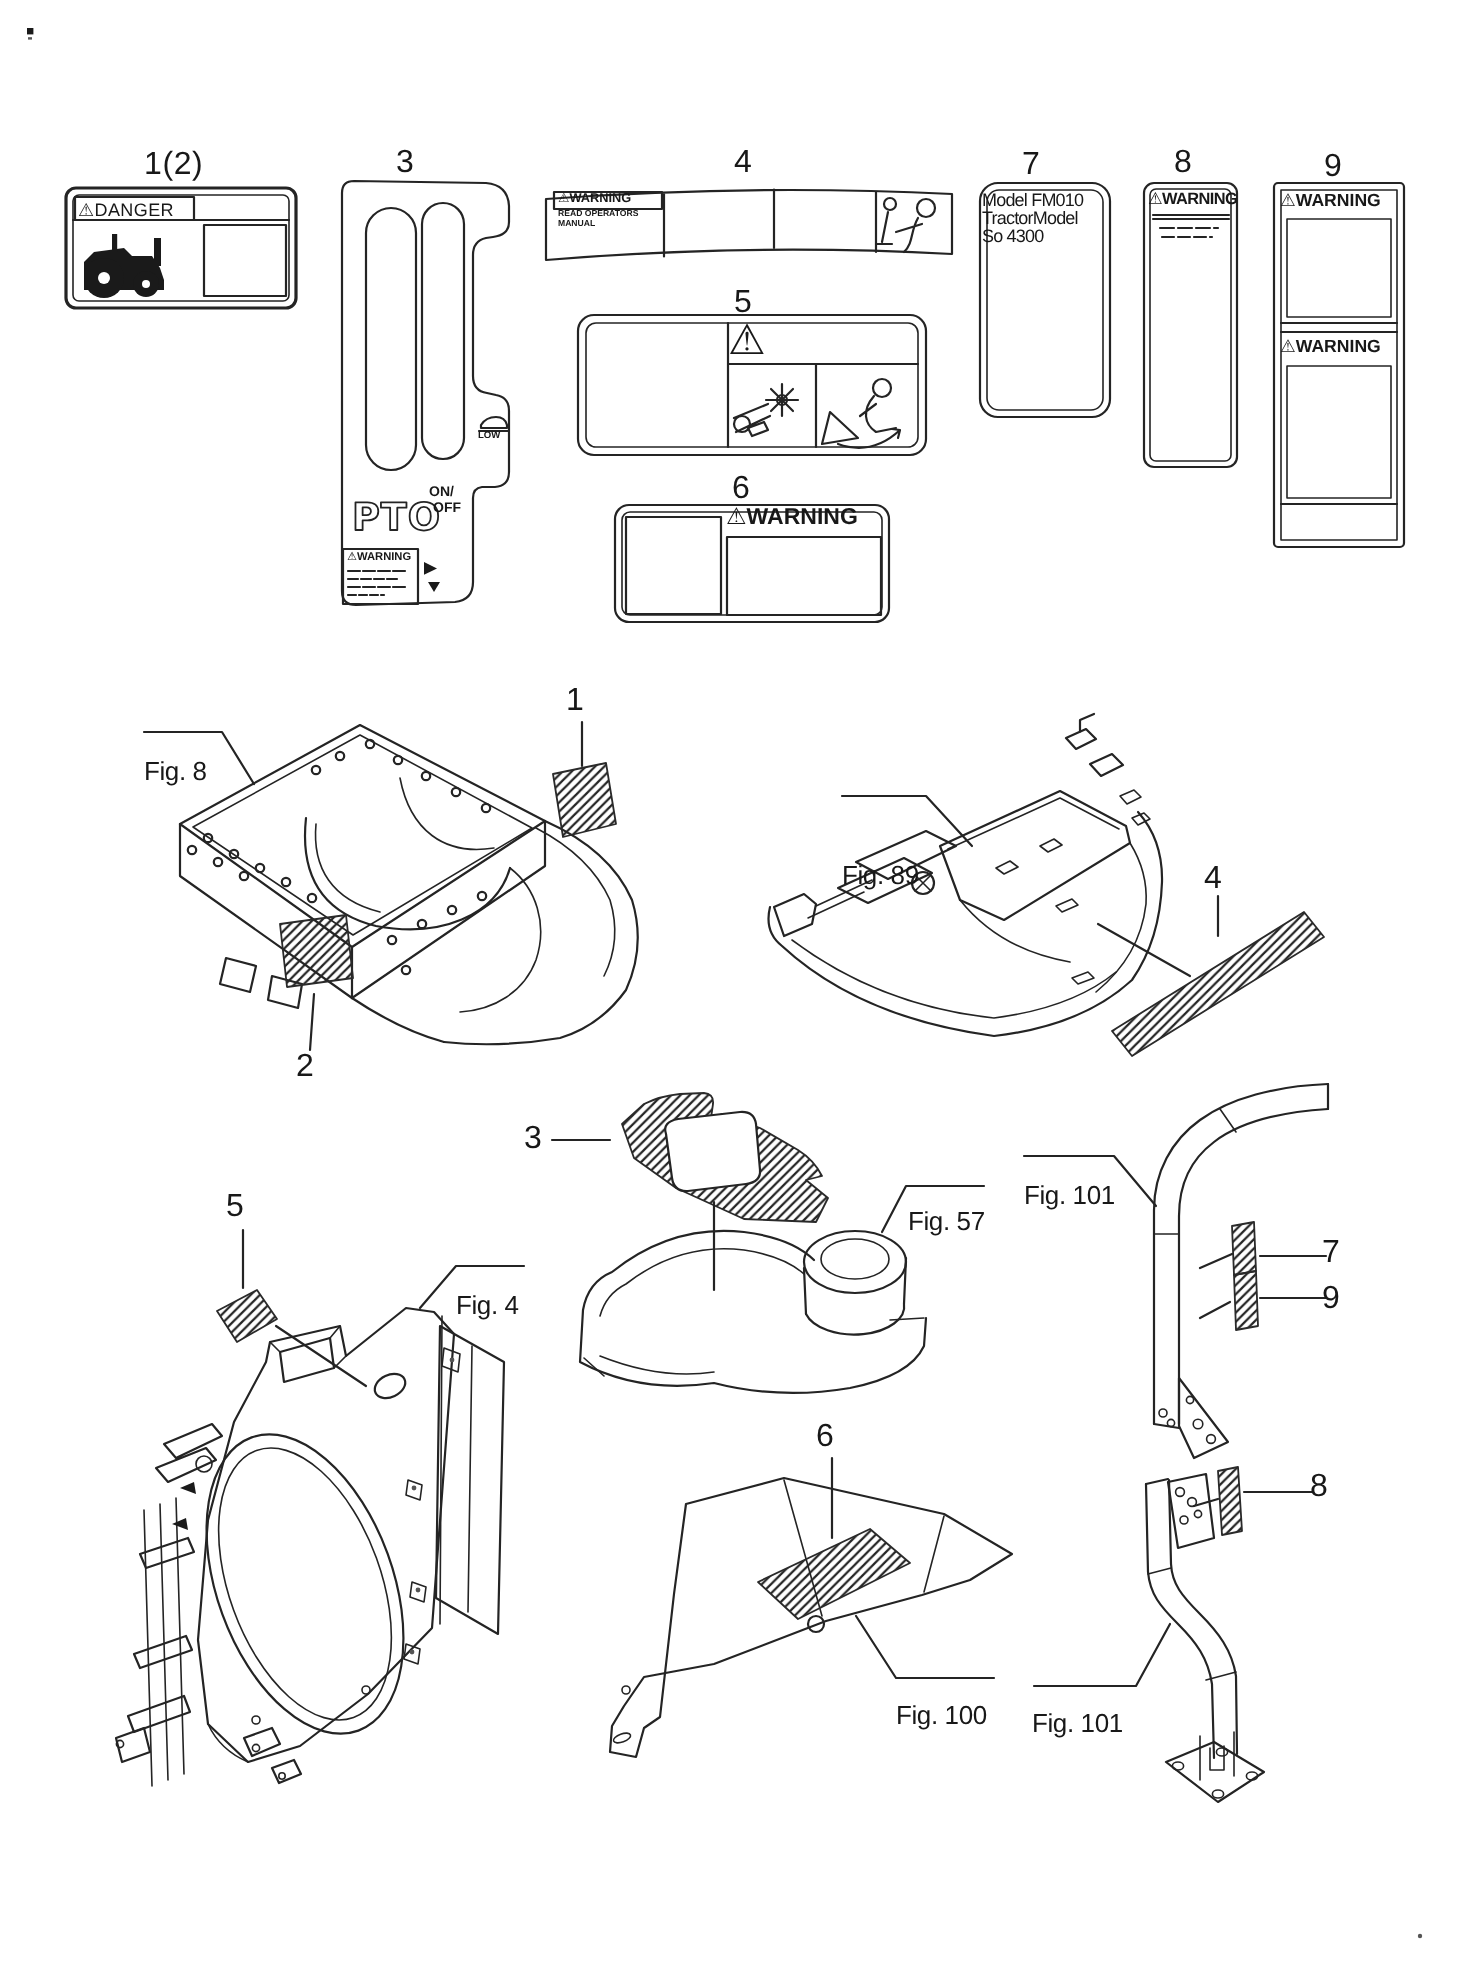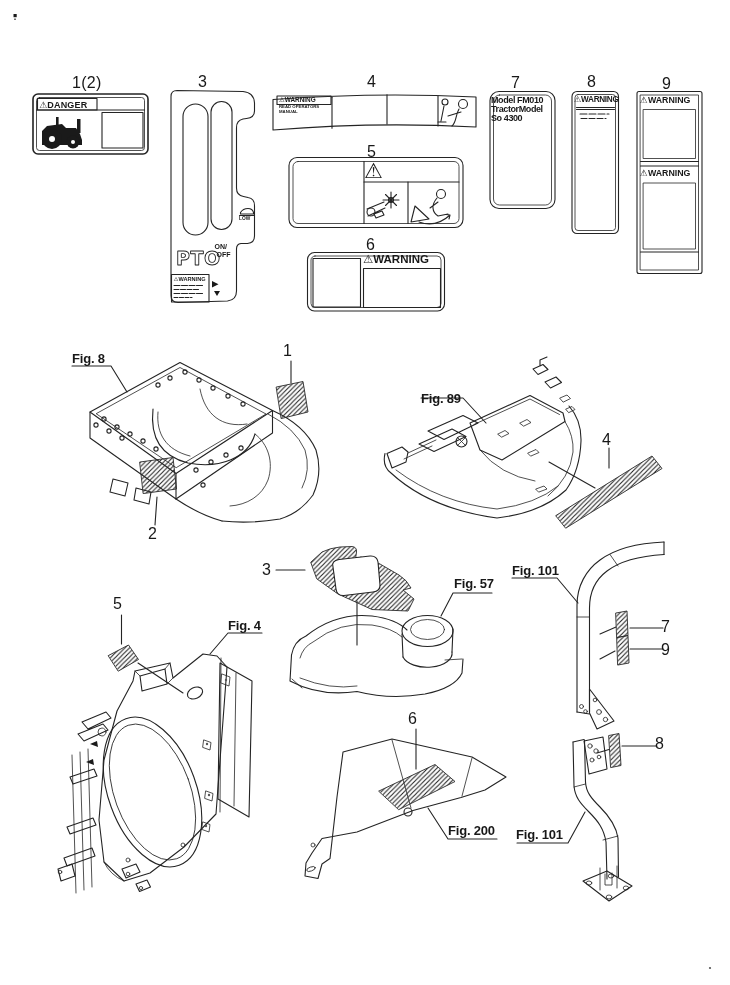--- a/index.html
+++ b/index.html
@@ -11,21 +11,21 @@
   .art .bold{stroke-width:1.6;}
   .art .thin{stroke-width:0.8;}
   .art .hatch{fill:url(#h1);stroke:#2a2a2a;stroke-width:0.9;}
   .art .wfill{fill:#1a1a1a;stroke:none;}
   .art .whub{fill:#ffffff;stroke:none;}
   .art .white{fill:#ffffff;}
   .art .dot{fill:#555;stroke:none;}
   .art text{stroke-linejoin:round;font-family:"DejaVu Sans","Liberation Sans",sans-serif;}
   .t{position:absolute;color:#181818;line-height:1;white-space:nowrap;}
   .num{font-size:16px;font-weight:500;letter-spacing:.3px;}
-  .fig{font-size:13px;font-weight:700;letter-spacing:-.2px;}
+  .fig{font-size:13px;font-weight:400;letter-spacing:-.2px;margin-top:27px;}
   .ctr{text-align:left;}
 </style>
 </head>
 <body>
 
 <div class="page">
 
 <svg class="art" width="730" height="985" viewBox="0 0 730 985">
   <defs>
     <pattern id="h1" width="4.6" height="4.6" patternUnits="userSpaceOnUse">
@@ -310,44 +310,44 @@
 
 <div class="t num ctr" style="left:72px;top:75px;width:32px">1(2)</div>
 <div class="t num ctr" style="left:198px;top:74px;width:16px">3</div>
 <div class="t num ctr" style="left:367px;top:74px;width:16px">4</div>
 <div class="t num ctr" style="left:367px;top:144px;width:16px">5</div>
 <div class="t num ctr" style="left:366px;top:237px;width:16px">6</div>
 <div class="t num ctr" style="left:511px;top:75px;width:16px">7</div>
 <div class="t num ctr" style="left:587px;top:74px;width:16px">8</div>
 <div class="t num ctr" style="left:662px;top:76px;width:16px">9</div>
 
-<div class="t" style="left:39px;top:100.5px;font-size:9px;font-weight:700;letter-spacing:.2px">⚠DANGER</div>
+<div class="t" style="left:39px;top:100.5px;font-size:9px;font-weight:400;letter-spacing:.2px">⚠DANGER</div>
 <div class="t" style="left:214.5px;top:243px;font-size:7px;font-weight:700">ON/</div>
 <div class="t" style="left:216.5px;top:250.5px;font-size:7px;font-weight:700">OFF</div>
 <div class="t ctr" style="left:239px;top:216.5px;width:16px;font-size:4.8px;font-weight:700">LOW</div>
 <div class="t" style="left:173.5px;top:276.5px;font-size:5.6px;font-weight:700">⚠WARNING</div>
 <div class="t" style="left:279px;top:96.5px;font-size:6.4px;font-weight:700">⚠WARNING</div>
 <div class="t" style="left:279px;top:105px;font-size:4.3px;font-weight:600">READ OPERATORS</div>
 <div class="t" style="left:279px;top:110px;font-size:4.3px;font-weight:600">MANUAL</div>
 <div class="t ctr" style="left:364px;top:160px;width:24px;font-size:21px">⚠</div>
 <div class="t ctr" style="left:363px;top:254px;width:77px;font-size:11.5px;font-weight:700">⚠WARNING</div>
-<div class="t ctr" style="left:491px;top:95.5px;width:62px;font-size:9px;font-weight:700;letter-spacing:-.4px;line-height:9.4px;white-space:normal">
+<div class="t ctr" style="left:491px;top:95.5px;width:62px;font-size:9px;font-weight:400;letter-spacing:-.4px;line-height:9.4px;white-space:normal">
   <span style="display:block">Model FM010</span>
   <span style="display:block">TractorModel</span>
   <span style="display:block">So 4300</span>
 </div>
 <div class="t ctr" style="left:574px;top:95.5px;width:42px;font-size:8.2px;font-weight:700;letter-spacing:-.3px">⚠WARNING</div>
 <div class="t ctr" style="left:640px;top:95.5px;width:58px;font-size:8.8px;font-weight:700">⚠WARNING</div>
 <div class="t ctr" style="left:640px;top:169px;width:58px;font-size:8.8px;font-weight:700">⚠WARNING</div>
 
 <div class="t fig" style="left:72px;top:352px">Fig. 8</div>
-<div class="t fig" style="left:421px;top:392px">Fig. 89</div>
+<div class="t fig" style="left:421px;top:404px">Fig. 89</div>
 <div class="t fig" style="left:228px;top:619px">Fig. 4</div>
 <div class="t fig" style="left:454px;top:577px">Fig. 57</div>
-<div class="t fig" style="left:448px;top:824px">Fig. 200</div>
+<div class="t fig" style="left:448px;top:824px">Fig. 100</div>
 <div class="t fig" style="left:512px;top:564px">Fig. 101</div>
 <div class="t fig" style="left:516px;top:828px">Fig. 101</div>
 
 <div class="t num ctr" style="left:283px;top:343px;width:16px">1</div>
 <div class="t num ctr" style="left:148px;top:526px;width:16px">2</div>
 <div class="t num ctr" style="left:262px;top:562px;width:16px">3</div>
 <div class="t num ctr" style="left:602px;top:432px;width:16px">4</div>
 <div class="t num ctr" style="left:113px;top:596px;width:16px">5</div>
 <div class="t num ctr" style="left:408px;top:711px;width:16px">6</div>
 <div class="t num ctr" style="left:661px;top:619px;width:16px">7</div>

